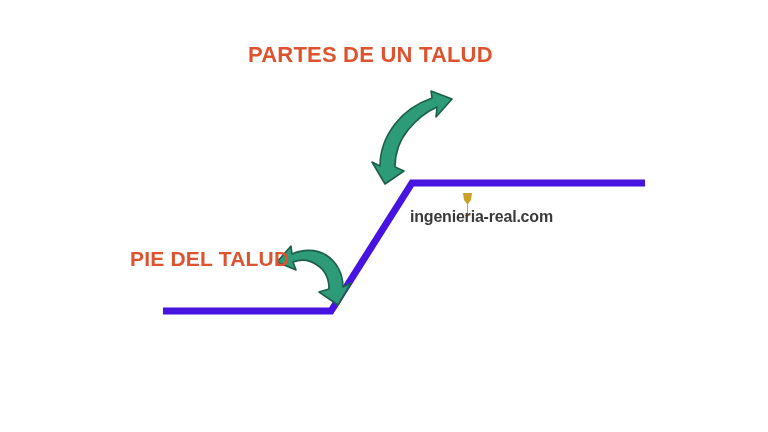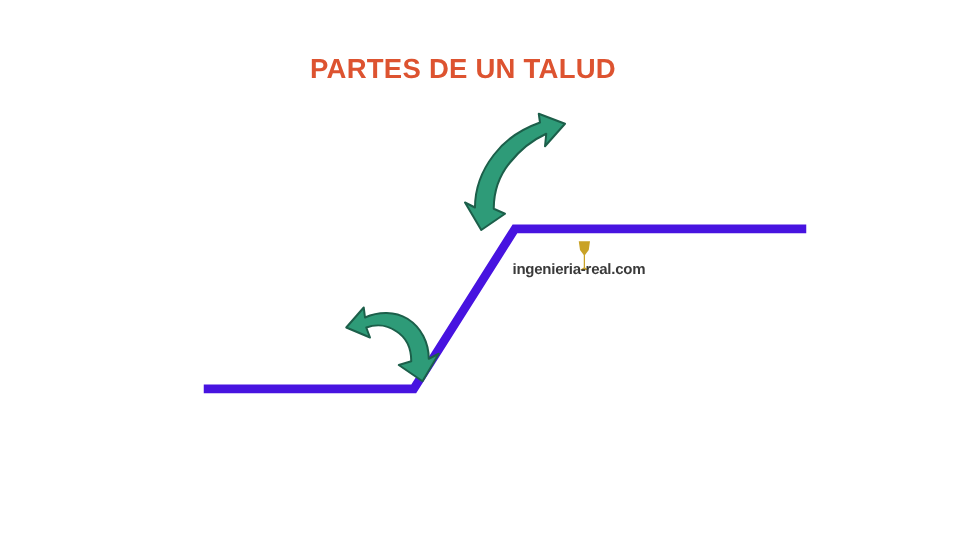--- a/index.html
+++ b/index.html
@@ -48,21 +48,21 @@
   #toe-label {
     left: 130px;
     top: 248px;
     font-size: 21px;
   }
   #watermark {
     position: absolute;
     left: 410px;
     top: 208px;
     font-family: "Liberation Sans Narrow", "Liberation Sans", sans-serif;
-    font-size: 12px;
+    font-size: 16px;
     font-weight: 600;
     color: #3a3a3a;
     letter-spacing: -0.2px;
     white-space: nowrap;
     user-select: none;
   }
 </style>
 </head>
 <body>
 
@@ -105,16 +105,17 @@
     </g>
 
     <g>
       <path d="M 463,193 L 472,193 L 471,200 L 468,204 L 468,214 L 471,216 L 464,216 L 467,214 L 467,204 L 464,200 Z" fill="#c9a227"></path>
     </g>
   </svg>
 
   <div class="label" id="title-label" style="color: rgb(221, 83, 48);">PARTES DE UN TALUD</div>
 
 
+  <div class="label" id="toe-label" style="color: rgb(221, 83, 48);">PIE DEL TALUD</div>
 
   <div id="watermark" style="color: rgb(58, 58, 58);">ingenieria-real.com</div>
 
 </div>
 
 </body></html>

